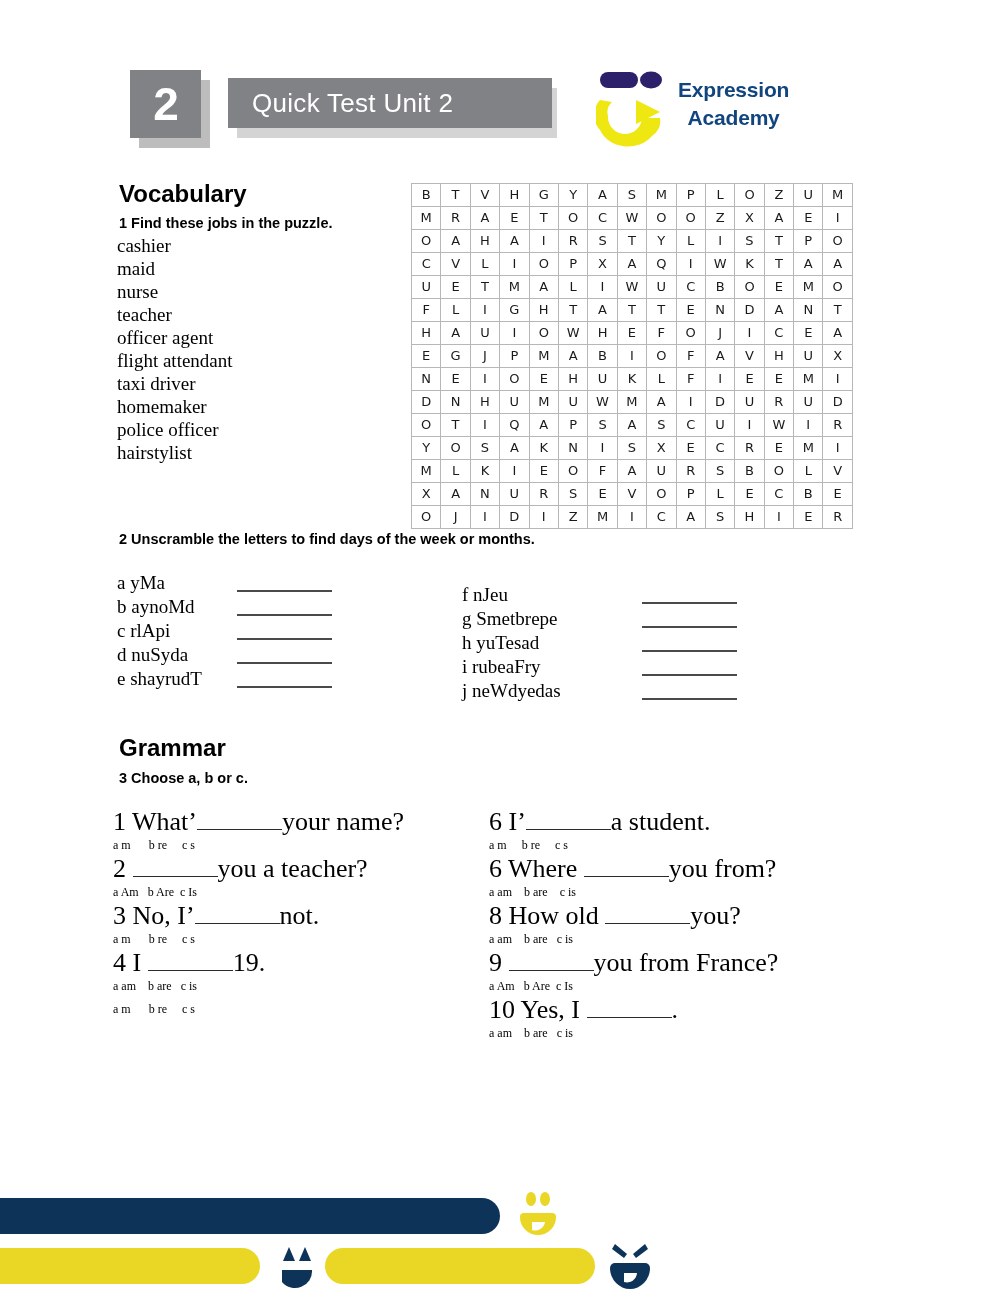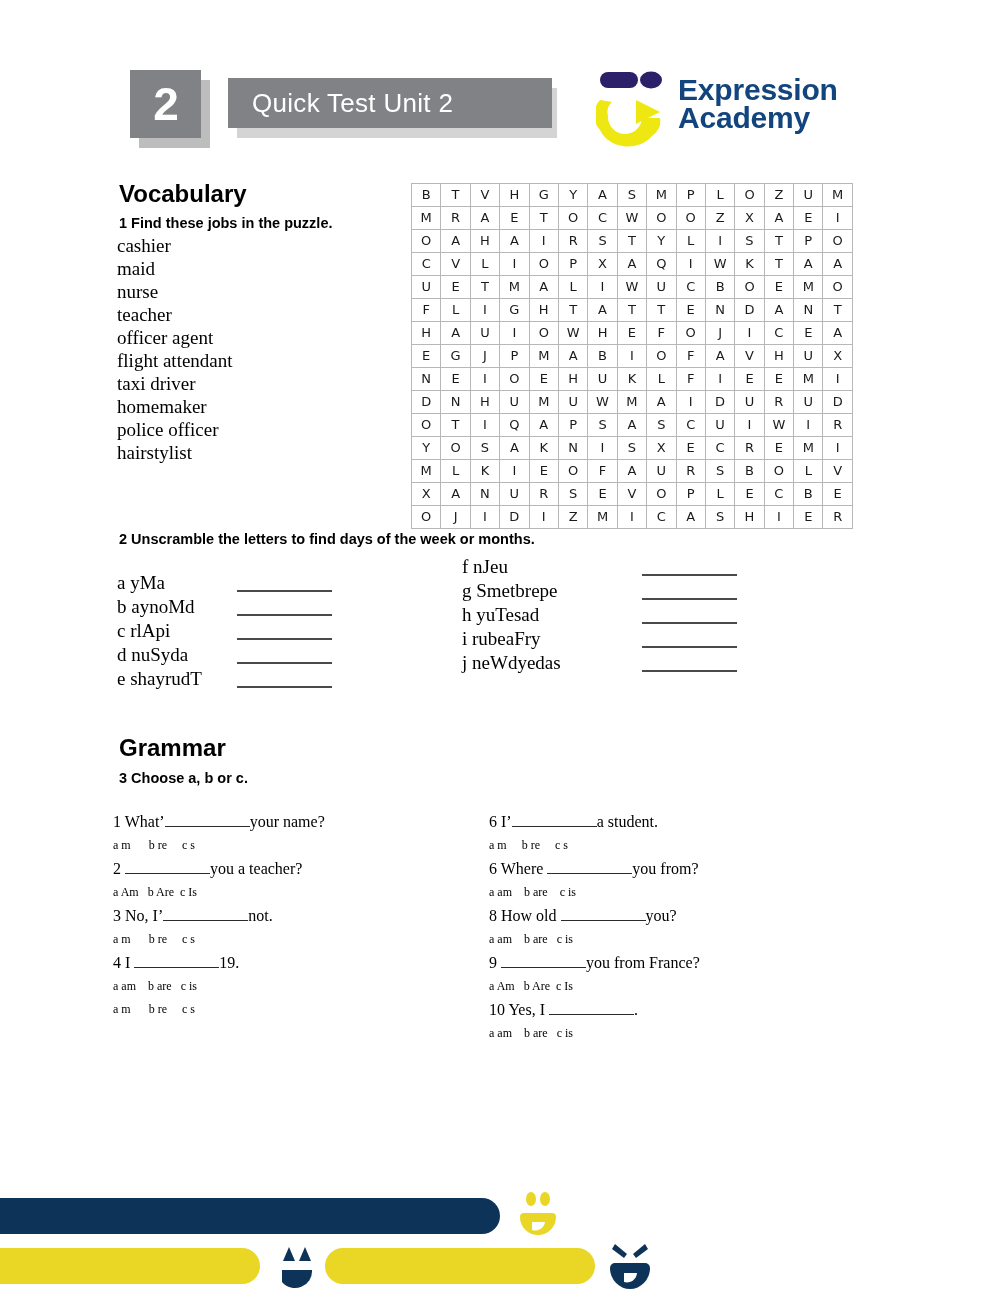--- a/index.html
+++ b/index.html
@@ -55,24 +55,25 @@
     letter-spacing: 0.3px;
   }
 
   
   #logo { position: absolute; left: 596px; top: 64px; width: 290px; height: 86px; }
   .logo-mark { position: absolute; left: 0; top: 0; width: 82px; height: 86px; }
   .logo-text {
     position: absolute; left: 82px; top: 12px;
     font-family: "Liberation Sans", sans-serif;
     font-weight: bold;
-    font-size: 30px;
+    font-size: 21px;
     line-height: 28px;
     color: #12457e;
     letter-spacing: -0.2px;
+    text-align: center;
   }
   .logo-text .l2 { display: block; }
 
   
   .sec-title {
     position: absolute;
     font-family: "Liberation Sans", sans-serif;
     font-weight: bold;
     font-size: 24px;
     color: #000;
@@ -131,21 +132,21 @@
   .scramble-line {
     border-bottom: 2px solid #4a4a4a;
     height: 1px;
     align-self: flex-end;
     margin-bottom: 4px;
   }
 
   
   .gram-col { position: absolute; }
   .q-line {
-    font-size: 16px;
+    font-size: 26px;
     line-height: 23.5px;
     color: #000;
     white-space: nowrap;
   }
   .q-line .blank {
     display: inline-block;
     border-bottom: 1.5px solid #2a2a2a;
     vertical-align: baseline;
   }
   .opt-line {
@@ -503,21 +504,21 @@
     <div class="scramble-row">
       <span class="scramble-word">d nuSyda</span>
       <span class="scramble-line" style="width: 95px; margin-left: auto;"></span>
     </div>
     <div class="scramble-row">
       <span class="scramble-word">e shayrudT</span>
       <span class="scramble-line" style="width: 95px; margin-left: auto;"></span>
     </div>
   </div>
 
-<div class="scramble-col" id="scramble-right" style="left: 462px; top: 556px; width: 275px;">
+<div class="scramble-col" id="scramble-right" style="left: 462px; top: 584px; width: 275px;">
     <div class="scramble-row">
       <span class="scramble-word">f nJeu</span>
       <span class="scramble-line" style="width: 95px; margin-left: auto;"></span>
     </div>
     <div class="scramble-row">
       <span class="scramble-word">g Smetbrepe</span>
       <span class="scramble-line" style="width: 95px; margin-left: auto;"></span>
     </div>
     <div class="scramble-row">
       <span class="scramble-word">h yuTesad</span>

